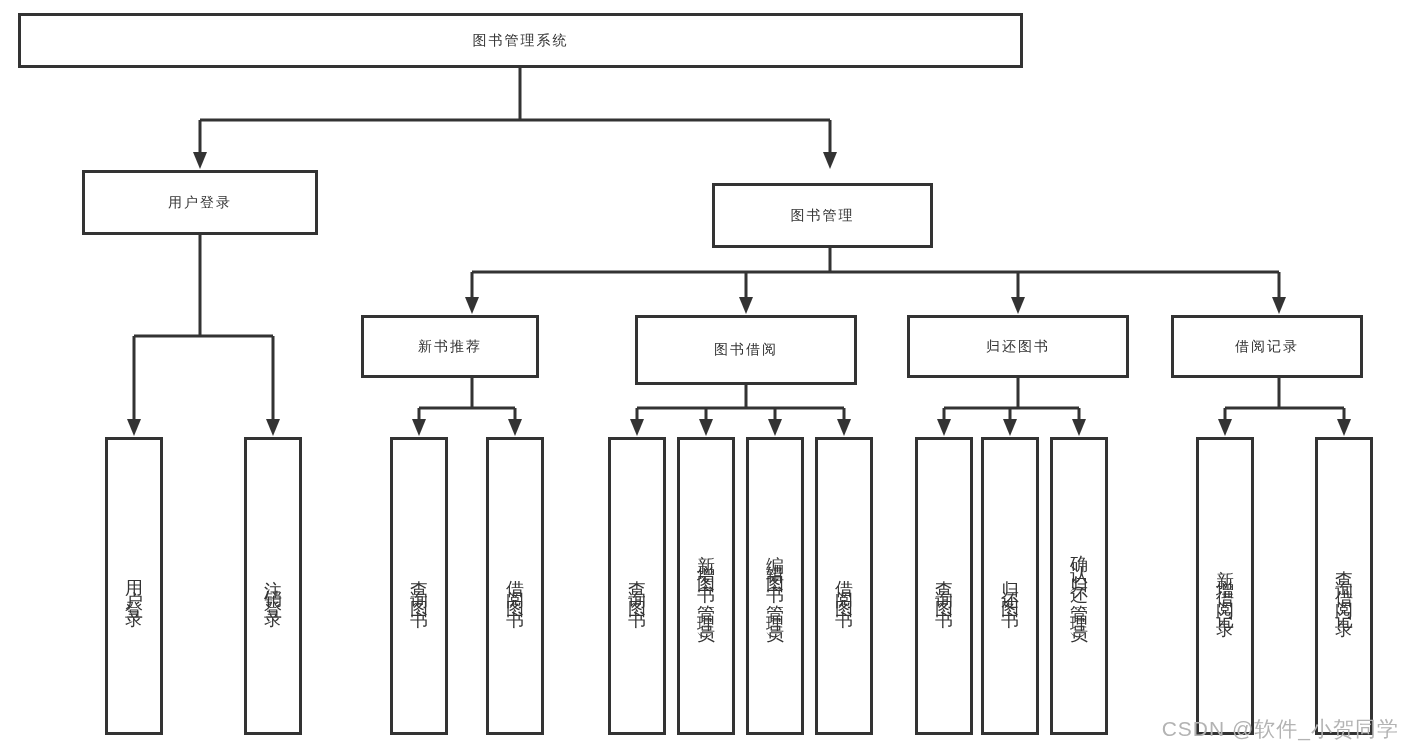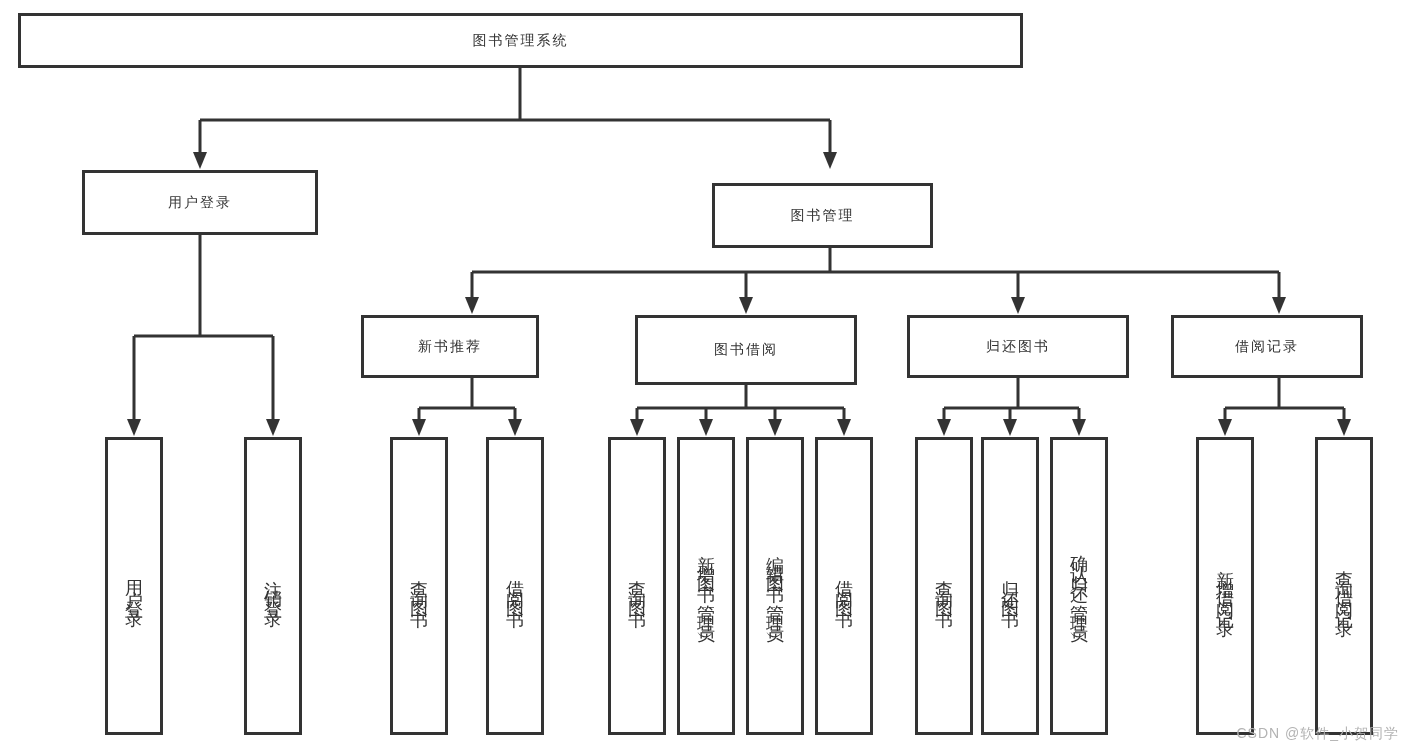--- a/index.html
+++ b/index.html
@@ -33,21 +33,21 @@
     text-orientation:mixed;
     font-size:18px;
     line-height:1;
     letter-spacing:10px;
     color:#333333;
     white-space:nowrap;
   }
   .watermark{
     position:absolute;
     right:6px;bottom:4px;
-    font-size:14px;
+    font-size:21px;
     color:#b3b3b3;
     letter-spacing:1px;
     z-index:3;
     white-space:nowrap;
   }
 </style>
 </head>
 <body>
 
 <div class="canvas">

